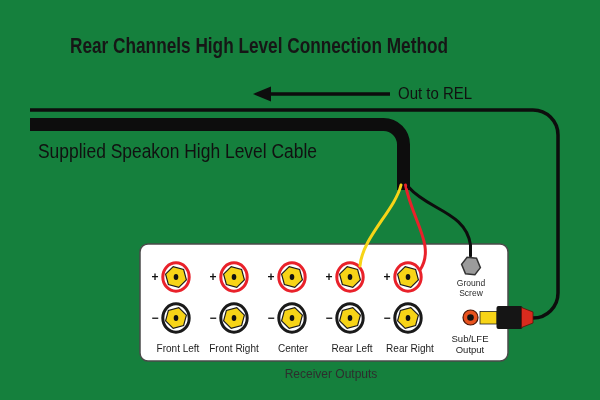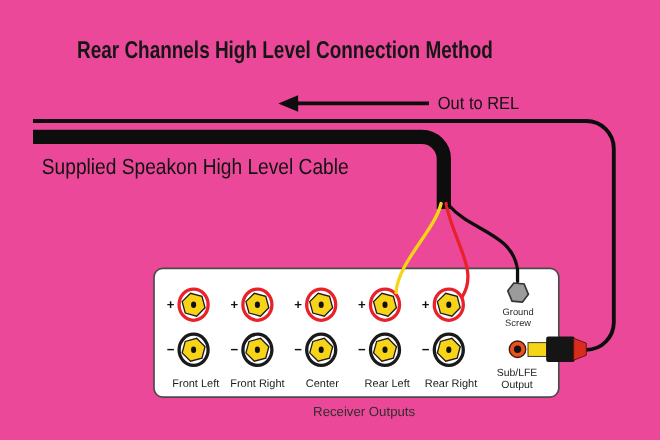--- a/index.html
+++ b/index.html
@@ -1,16 +1,16 @@
 <!DOCTYPE html>
 <html><head>
 <meta charset="utf-8">
 <style>
   html,body{margin:0;padding:0;background:#fff;}
-  .stage{position:relative;width:600px;height:400px;background:#ec4899;overflow:hidden;}
+  .stage{position:relative;width:600px;height:400px;background:#15803d;overflow:hidden;}
   svg{display:block;}
   text{font-family:"Liberation Sans",sans-serif;}
   .t-title{font-size:22px;font-weight:bold;fill:#161616;}
   .t-sub{font-size:20px;fill:#111;}
   .t-arrow{font-size:16px;fill:#111;}
   .t-small{font-size:10px;fill:#1d1d1d;}
   .t-tiny{font-size:8.5px;fill:#2a2a2a;}
   .t-sublfe{font-size:9.5px;fill:#1d1d1d;}
   .t-caption{font-size:12px;fill:#2e2e2e;}
   .t-sign{font-size:12px;font-weight:bold;fill:#111;}

